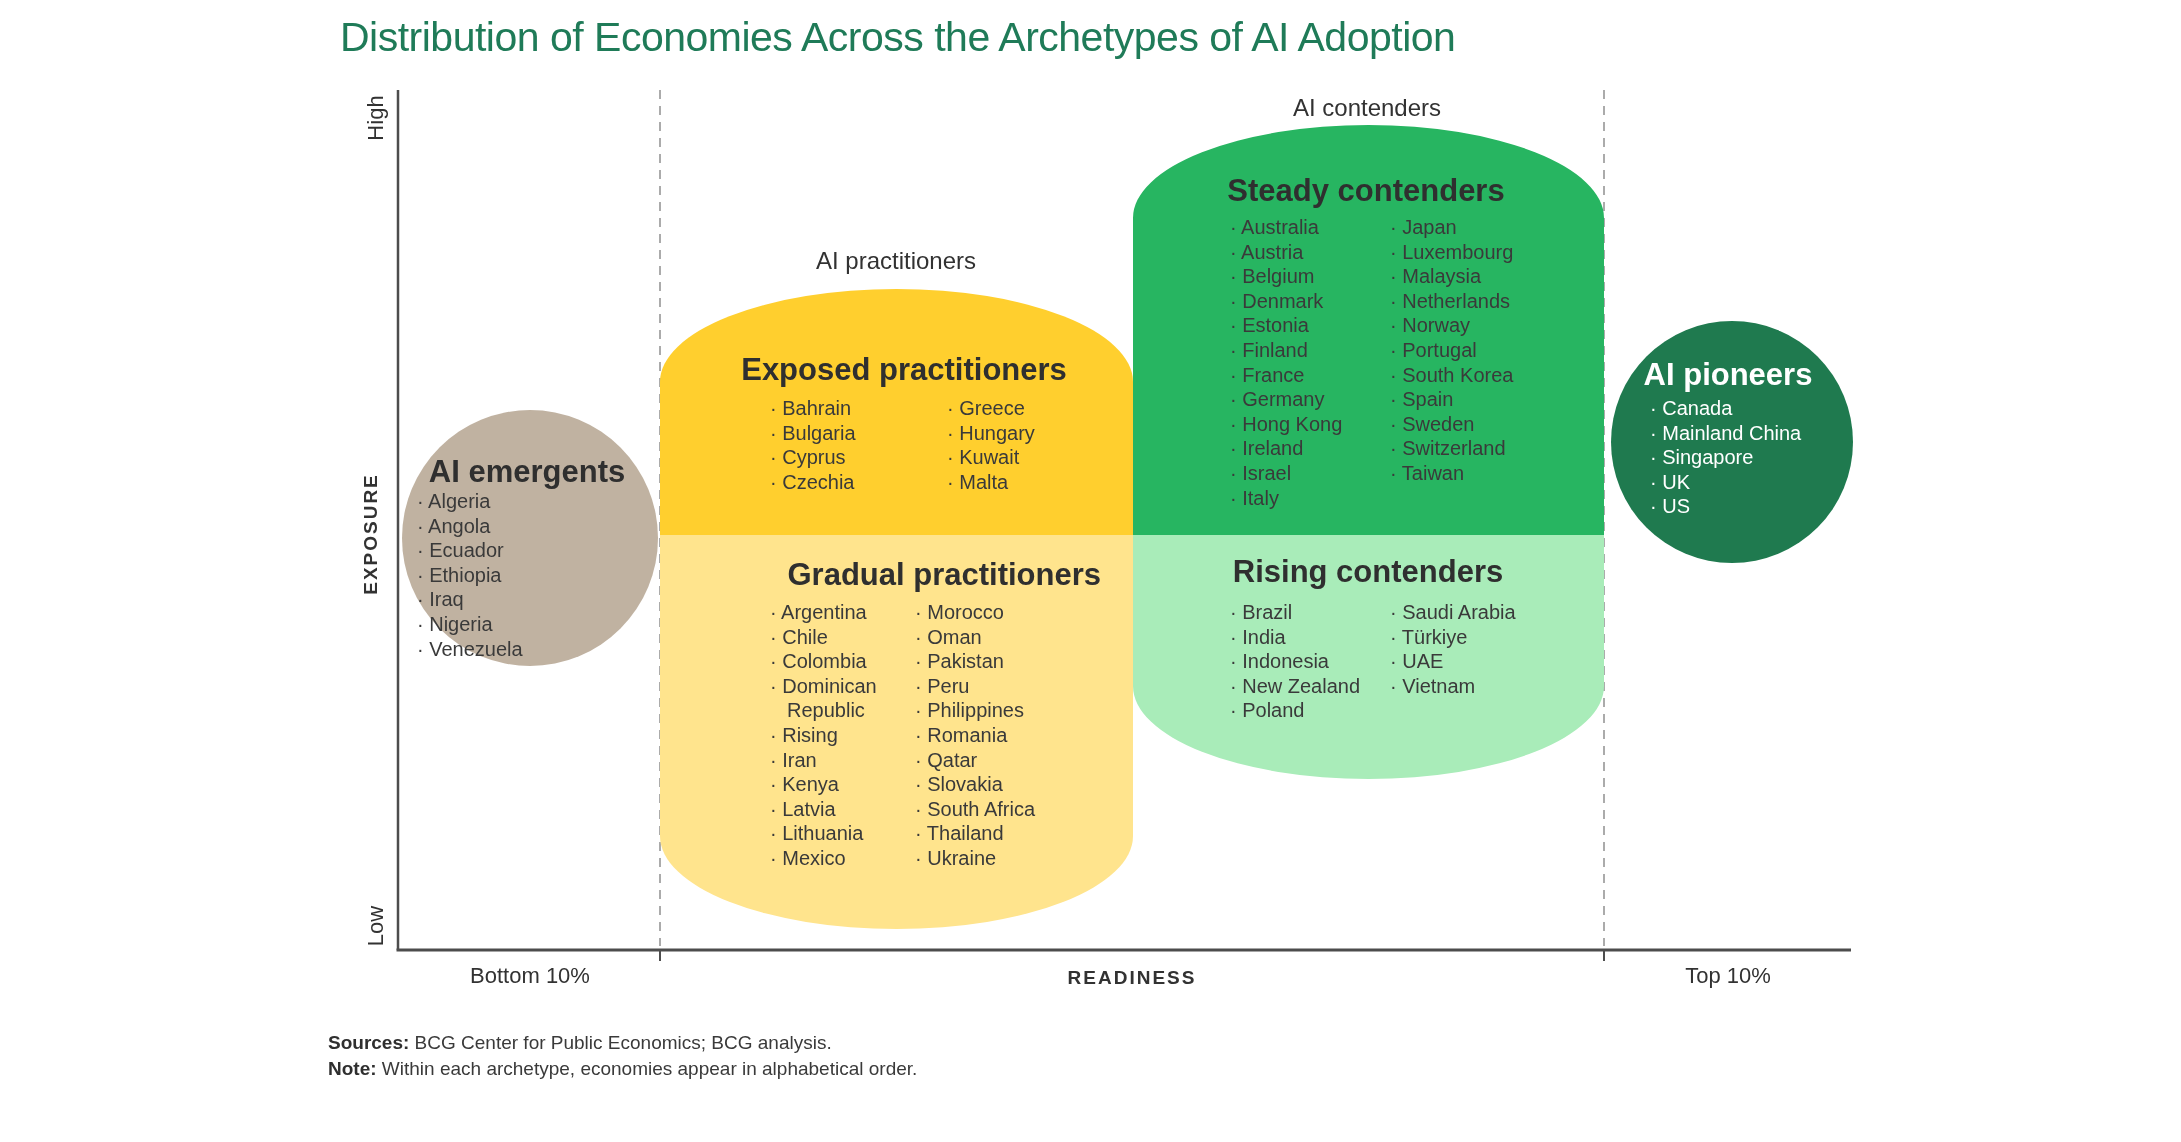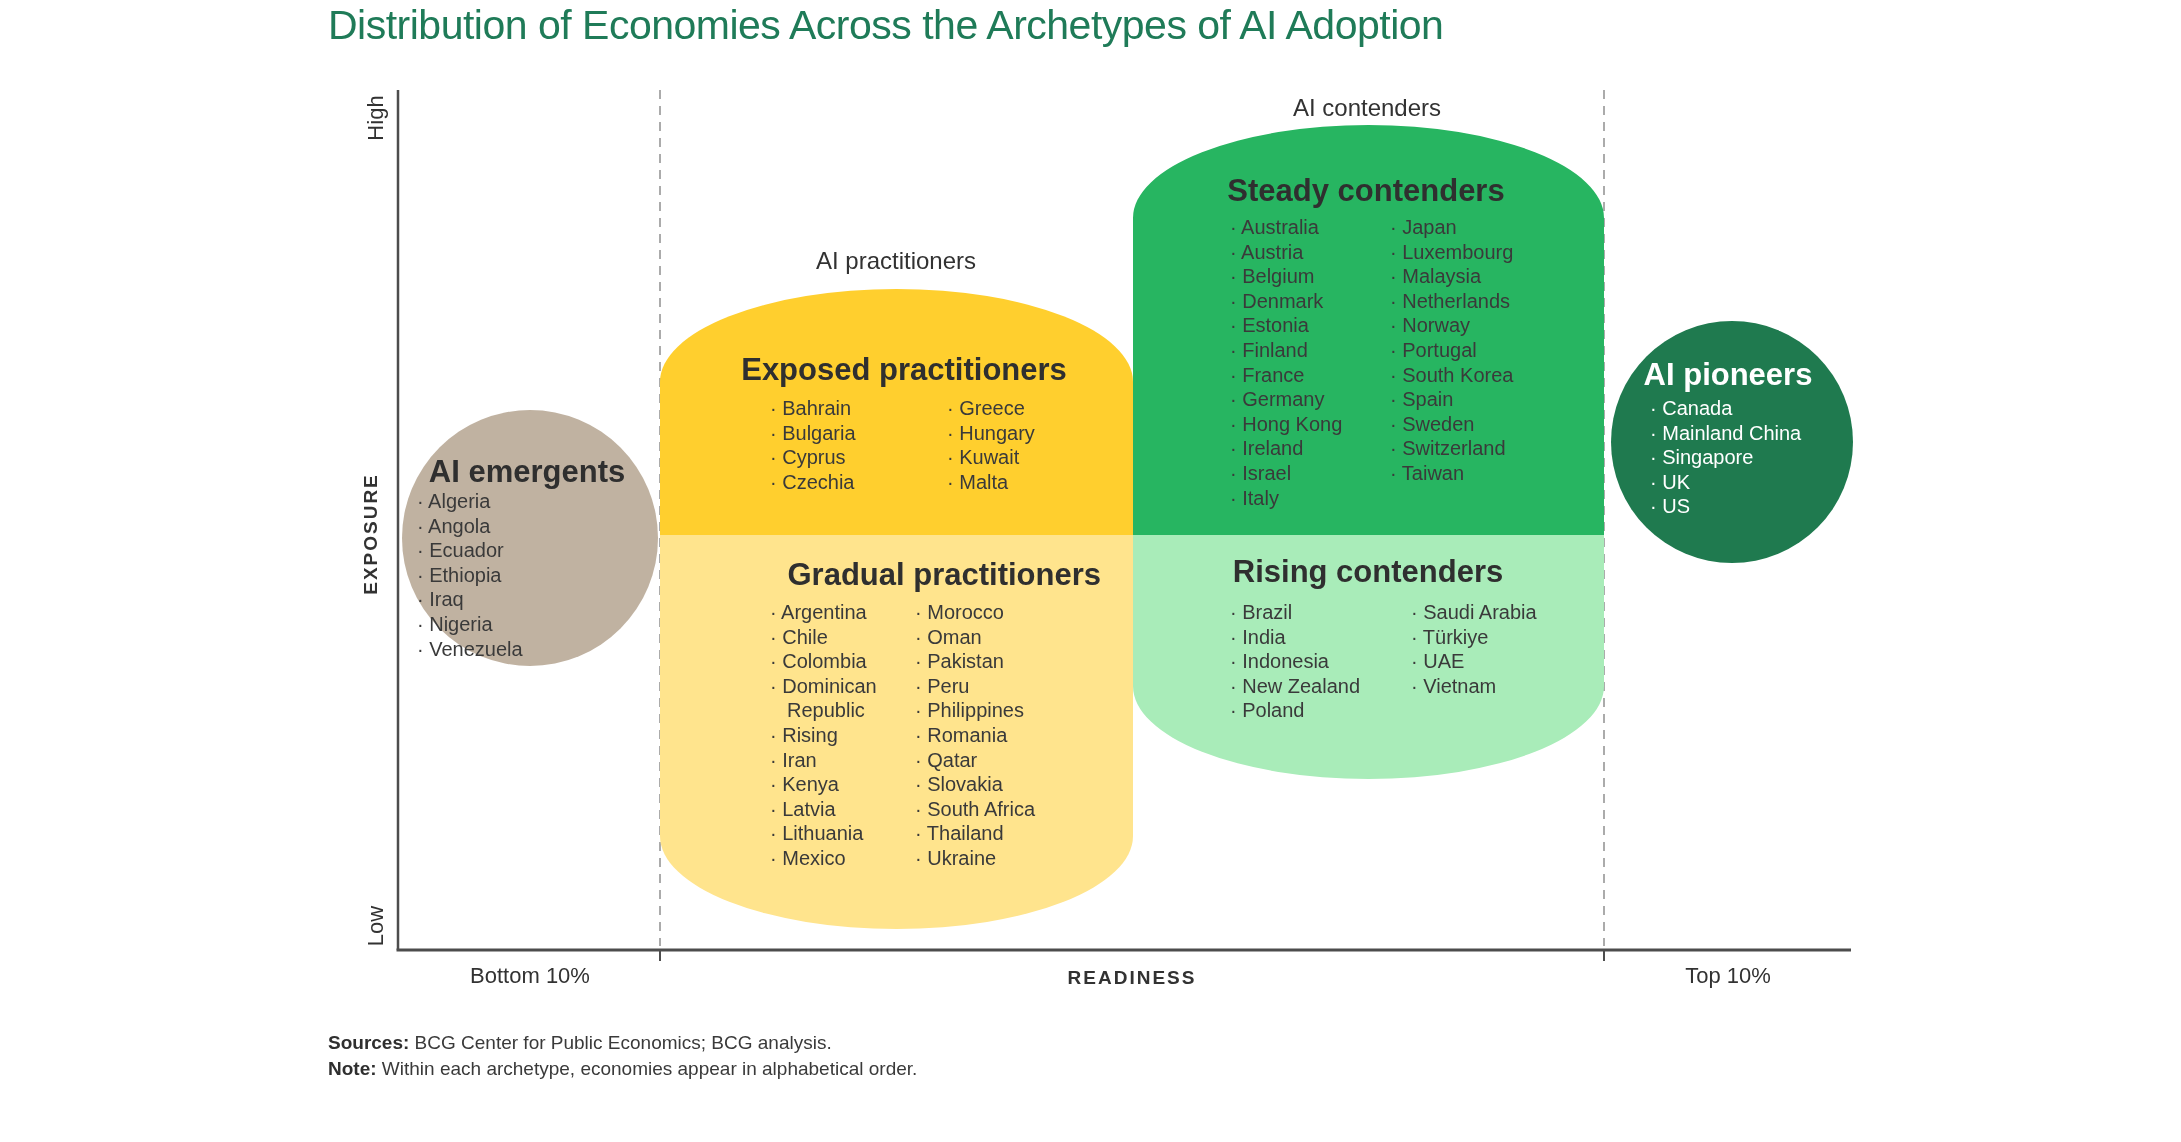--- a/index.html
+++ b/index.html
@@ -3,21 +3,21 @@
 <meta charset="utf-8">
 <style>
   html,body { margin:0; padding:0; background:#ffffff; }
   .stage {
     position:relative; width:2181px; height:1142px; overflow:hidden;
     font-family:"Liberation Sans", sans-serif; color:#323232; background:#ffffff;
   }
   .plot { position:absolute; left:0; top:0; width:2181px; height:1142px; }
   .abs { position:absolute; }
   .title {
-    position:absolute; left:328px; top:2px; margin:0;
+    position:absolute; left:328px; top:2px; margin:12px;
     font-size:41px; font-weight:400; color:#1F7B58; letter-spacing:-0.5px; white-space:nowrap;
   }
   .rot { display:flex; align-items:center; justify-content:center; transform:rotate(-90deg); }
   .axis-word { font-size:22px; color:#323232; white-space:nowrap; }
   .axis-strong { font-size:19px; font-weight:700; letter-spacing:2px; color:#323232; white-space:nowrap; }
   .group-label { font-size:24px; text-align:center; width:400px; color:#323232; white-space:nowrap; }
   .seg-header { font-size:31px; font-weight:700; text-align:center; width:400px; color:#2F2F2F; white-space:nowrap; }
   .seg-header.narrow { width:300px; }
   .seg-header.white { color:#ffffff; }
   .econ-list { display:flex; align-items:flex-start; font-size:20px; line-height:24.6px; color:#3A3A3A; }
@@ -156,21 +156,21 @@
         <div class="li">· Portugal</div>
         <div class="li">· South Korea</div>
         <div class="li">· Spain</div>
         <div class="li">· Sweden</div>
         <div class="li">· Switzerland</div>
         <div class="li">· Taiwan</div>
       </div>
   </div>
 
   <div class="abs seg-header" style="left:1168px; top:554px;">Rising contenders</div>
-  <div class="abs econ-list" style="left:1230px; top:600px; width:345px;gap:21px;">
+  <div class="abs econ-list" style="left:1230px; top:600px; width:345px;">
     <div class="econ-col c1" style="width:160px;">
         <div class="li">· Brazil</div>
         <div class="li">· India</div>
         <div class="li">· Indonesia</div>
         <div class="li">· New Zealand</div>
         <div class="li">· Poland</div>
       </div>
     <div class="econ-col">
         <div class="li">· Saudi Arabia</div>
         <div class="li">· Türkiye</div>

